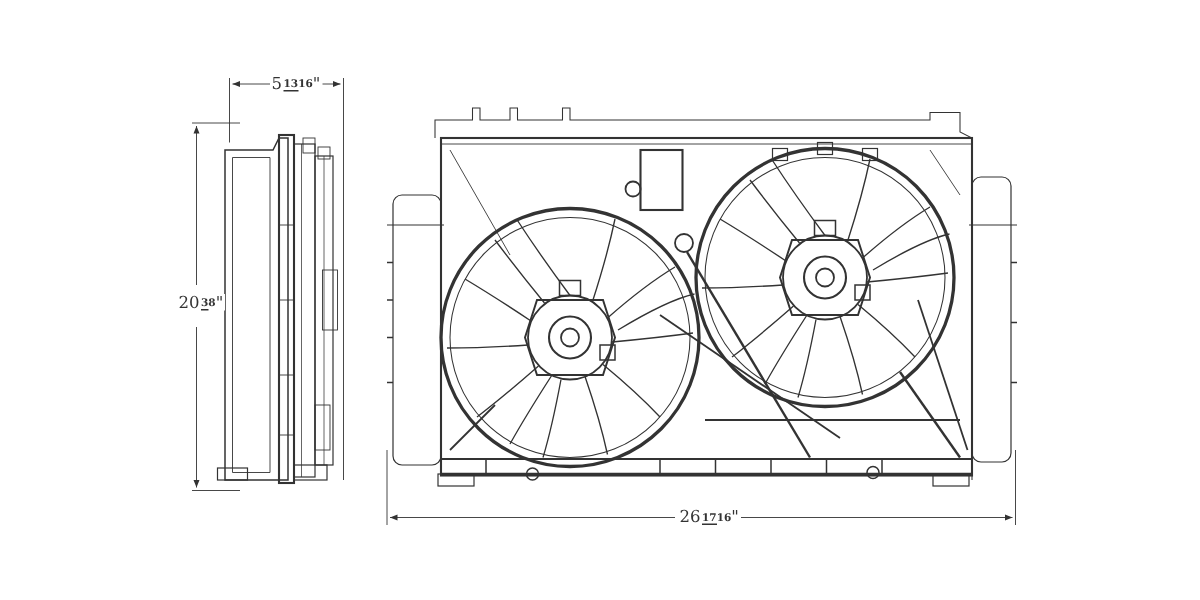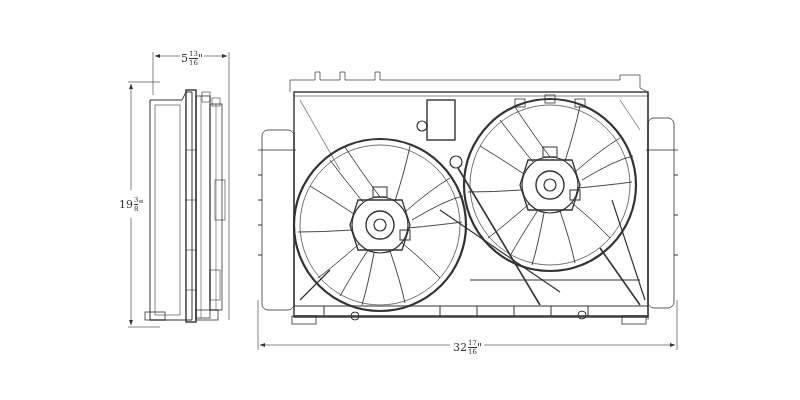--- a/index.html
+++ b/index.html
@@ -1,19 +1,19 @@
 <!DOCTYPE html>
 <html><head>
 <meta charset="utf-8">
 <style>
   html,body{margin:0;padding:0;background:#ffffff;}
   body{width:800px;height:400px;overflow:hidden;position:relative;font-family:"DejaVu Serif",serif;}
   svg{position:absolute;left:0;top:0;}
   .lbl{position:absolute;font-family:"DejaVu Serif",serif;color:#333;font-size:11px;background:#fff;padding:0 1px;line-height:1;}
-  .frac{display:inline-flex;flex-direction:column;align-items:center;font-size:7px;vertical-align:middle;line-height:8px;margin-left:1px;}
+  .frac{display:inline-flex;flex-direction:row;align-items:center;font-size:7px;vertical-align:middle;line-height:8px;margin-left:1px;font-weight:bold;}
   .frac span:first-child{border-bottom:1px solid #333;}
 </style>
 </head>
 <body>
 
 <svg width="800" height="400" viewBox="0 0 800 400">
   <g stroke="#333" fill="none" stroke-width="1">
 
     <g>
 
@@ -158,23 +158,23 @@
   </g>
 </svg>
 
 <div class="lbl" style="left:180px;top:50px;">
   <span>5</span><span class="frac">
       <span>13</span>
       <span>16</span>
     </span><span>"</span>
 </div>
 <div class="lbl" style="left:118px;top:196px;">
-  <span>19</span><span class="frac">
+  <span>20</span><span class="frac">
       <span>3</span>
       <span>8</span>
     </span><span>"</span>
 </div>
 <div class="lbl" style="left:452px;top:339px;">
-  <span>32</span><span class="frac">
+  <span>26</span><span class="frac">
       <span>17</span>
       <span>16</span>
     </span><span>"</span>
 </div>
 
 </body></html>

